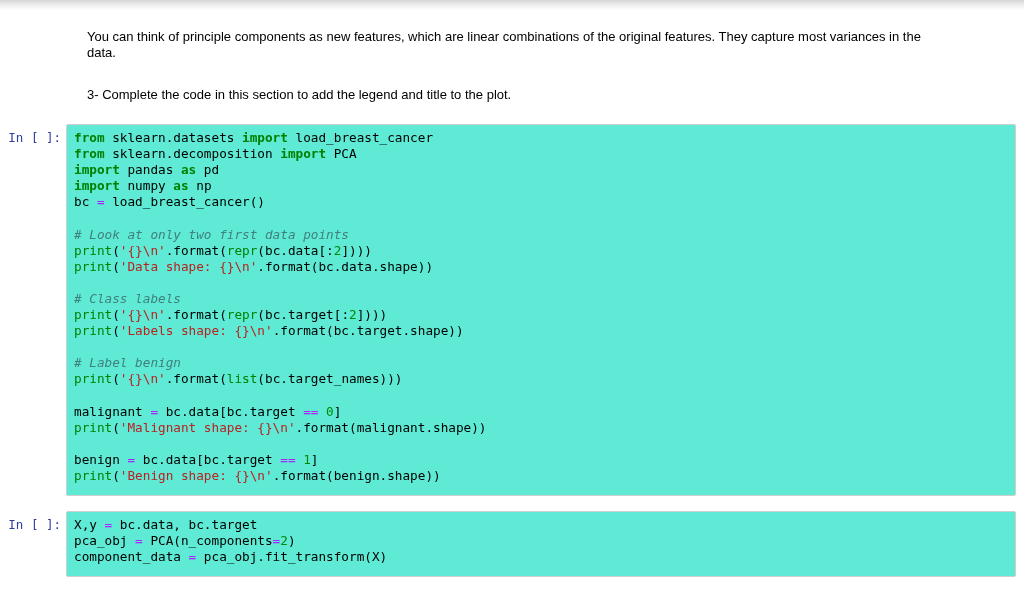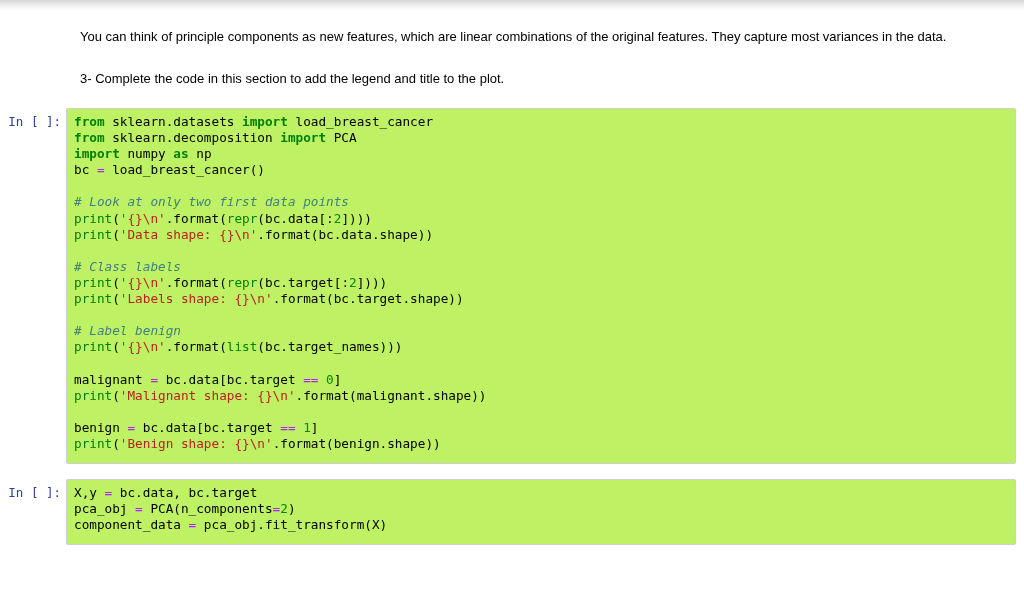--- a/index.html
+++ b/index.html
@@ -27,21 +27,21 @@
   .md-title {
     font-size: 17px;
     font-weight: 700;
     color: #000000;
     margin: 6px 0 0 0;
     letter-spacing: 0.1px;
   }
   .md-para {
     font-size: 13px;
     color: #000000;
-    margin: 4px;
+    margin: 11px;
     line-height: 16px;
   }
   .md-para.first { margin-top: 16px; }
   .md-para.second { margin-top: 26px; }
   
   .cells {
     margin-top: 21px;
   }
   .code-cell {
     display: flex;
@@ -55,21 +55,21 @@
     flex: 0 0 66px;
     text-align: right;
     padding: 6px 5px 0 0;
     font-family: "DejaVu Sans Mono", "Liberation Mono", monospace;
     font-size: 12.5px;
     color: #303F9F;
     white-space: pre;
   }
   .input-area {
     flex: 1 1 auto;
-    background: #bef264;
+    background: #5eead4;
     border: 1px solid #cfcfcf;
     border-radius: 2px;
     padding: 5px 7px 11px 7px;
     font-family: "DejaVu Sans Mono", "Liberation Mono", monospace;
     font-size: 12.7px;
     line-height: 16.1px;
     color: #000000;
     cursor: text;
   }
   .line {
@@ -97,20 +97,21 @@
     <p class="md-para second">3- Complete the code in this section to add the legend and title to the plot.</p>
   </div>
 
   <div class="cells">
 
     <div class="code-cell">
       <div class="prompt">In [ ]:</div>
       <div class="input-area">
           <div class="line"><span class="tok-k">from</span><span class="tok-p"> sklearn.datasets </span><span class="tok-k">import</span><span class="tok-p"> load_breast_cancer</span></div>
           <div class="line"><span class="tok-k">from</span><span class="tok-p"> sklearn.decomposition </span><span class="tok-k">import</span><span class="tok-p"> PCA</span></div>
+          <div class="line"><span class="tok-k">import</span><span class="tok-p"> pandas </span><span class="tok-k">as</span><span class="tok-p"> pd</span></div>
           <div class="line"><span class="tok-k">import</span><span class="tok-p"> numpy </span><span class="tok-k">as</span><span class="tok-p"> np</span></div>
           <div class="line"><span class="tok-p">bc </span><span class="tok-o">=</span><span class="tok-p"> load_breast_cancer()</span></div>
           <div class="line">&nbsp;</div>
           <div class="line"><span class="tok-c"># Look at only two first data points</span></div>
           <div class="line"><span class="tok-b">print</span><span class="tok-p">(</span><span class="tok-s">'{}\n'</span><span class="tok-p">.format(</span><span class="tok-b">repr</span><span class="tok-p">(bc.data[:</span><span class="tok-n">2</span><span class="tok-p">])))</span></div>
           <div class="line"><span class="tok-b">print</span><span class="tok-p">(</span><span class="tok-s">'Data shape: {}\n'</span><span class="tok-p">.format(bc.data.shape))</span></div>
           <div class="line">&nbsp;</div>
           <div class="line"><span class="tok-c"># Class labels</span></div>
           <div class="line"><span class="tok-b">print</span><span class="tok-p">(</span><span class="tok-s">'{}\n'</span><span class="tok-p">.format(</span><span class="tok-b">repr</span><span class="tok-p">(bc.target[:</span><span class="tok-n">2</span><span class="tok-p">])))</span></div>
           <div class="line"><span class="tok-b">print</span><span class="tok-p">(</span><span class="tok-s">'Labels shape: {}\n'</span><span class="tok-p">.format(bc.target.shape))</span></div>

